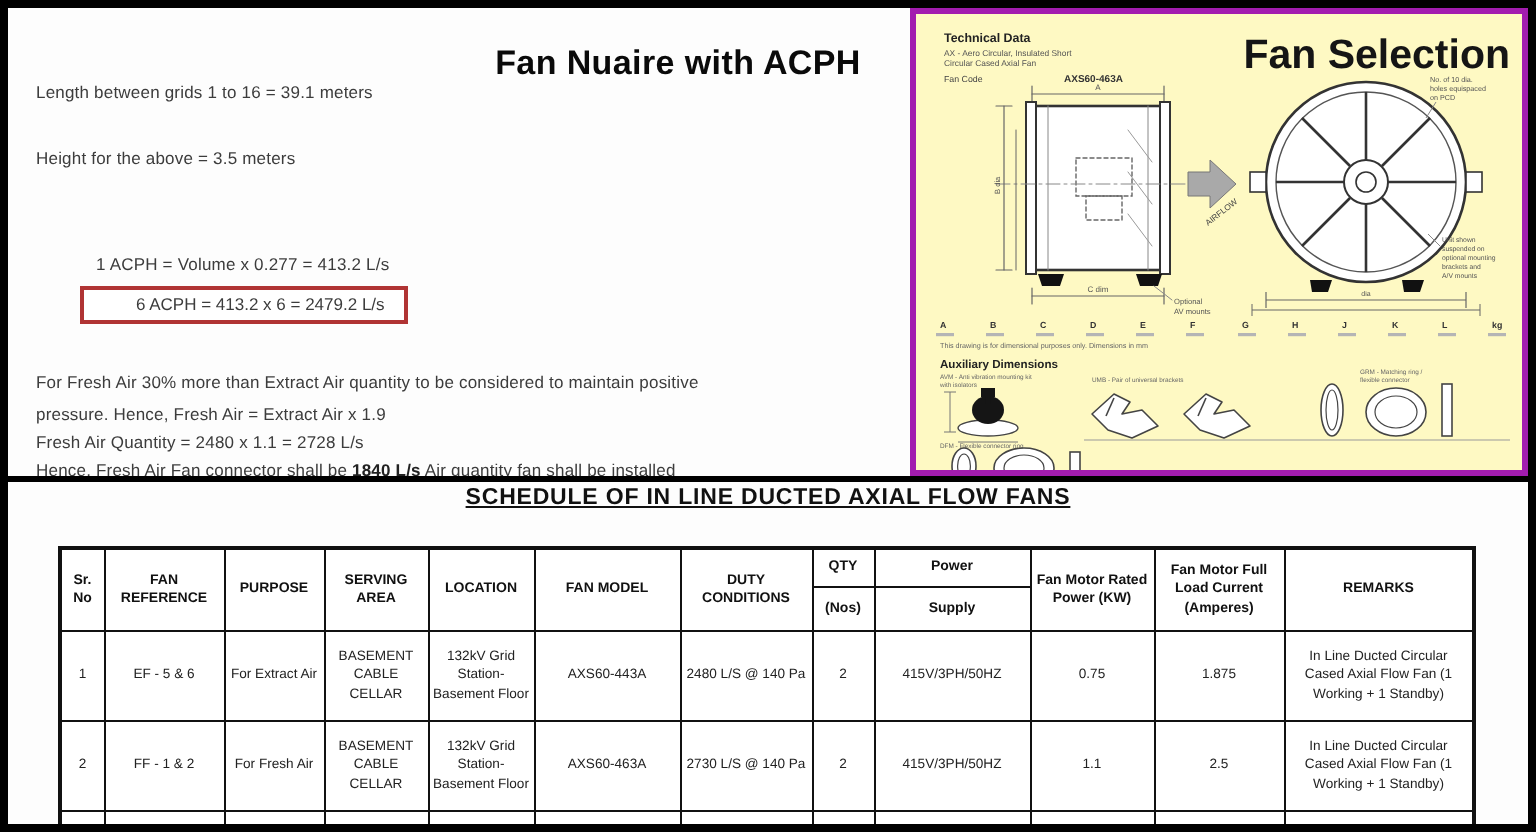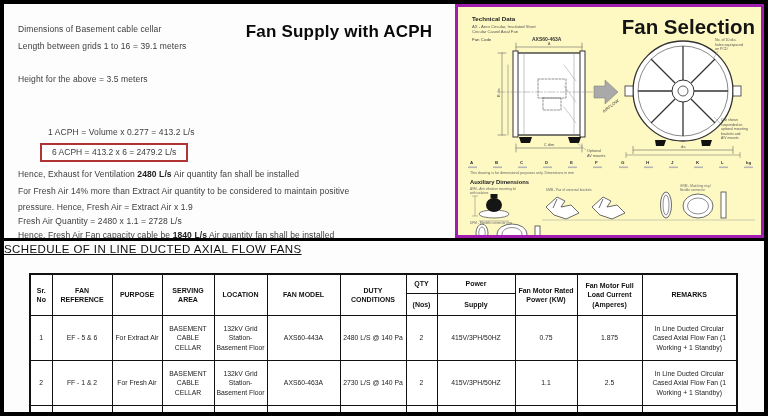--- a/index.html
+++ b/index.html
@@ -7,65 +7,63 @@
     position:relative; width:768px; height:416px; box-sizing:border-box;
     background:#fdfdfd; border:4px solid #000; overflow:hidden;
     font-family:"Liberation Sans", sans-serif;
   }
   
   .tl{position:absolute; font-size:8.5px; color:#3c3c3c; white-space:nowrap; letter-spacing:.1px;}
   .tl b{color:#222;}
   #ls-title{position:absolute; left:226px; top:18px; width:218px; text-align:center;
     font-size:17px; font-weight:800; color:#0a0a0a; letter-spacing:.2px;}
   #acph-box{position:absolute; left:36px; top:139px; border:2px solid #b03434;
-    padding:2px 10px 3px 10px; font-size:8.5px; color:#3c3c3c; white-space:nowrap; background:#fff;}
+    padding:2px 10px 3px 26px; font-size:8.5px; color:#3c3c3c; white-space:nowrap; background:#fff;}
   
   #fan-panel{position:absolute; left:451px; top:0px; width:309px; height:234px;
     border:3px solid #a21caf; box-sizing:border-box; background:#fef9c3;}
   
   #divider{position:absolute; left:0; top:234px; width:760px; height:3px; background:#000;}
-  #sched-title{position:absolute; left:0; top:239px; width:760px; 
-    font-size:11.5px; font-weight:normal; color:#111; text-decoration:underline; letter-spacing:.4px;}
+  #sched-title{position:absolute; left:0; top:239px; width:760px; text-align:center;
+    font-size:11.5px; font-weight:bold; color:#111; text-decoration:underline; letter-spacing:.4px;}
   #make-line{position:absolute; left:25px; top:255px; font-size:10px; font-weight:bold; color:#222;margin-top:28px;}
   #sched-wrap{position:absolute; left:25px; top:269px;}
   table{border-collapse:collapse; table-layout:fixed; width:707px; border:2px solid #111; background:#fff;}
   th,td{border:1px solid #111; text-align:center; vertical-align:middle;
     padding:1px 2px; overflow:hidden; word-wrap:break-word;}
   th{font-size:7px; font-weight:bold; color:#111; height:38px; line-height:1.35;}
   td{font-size:6.8px; color:#222; height:42px; line-height:1.35;}
   tr.empty td{height:7px; padding:0;}
   th.split{padding:0;}
   .sh{display:flex; flex-direction:column; height:100%;}
   .sh .t{flex:.9; border-bottom:1px solid #111; display:flex; align-items:center; justify-content:center;}
   .sh .b{flex:1.1; display:flex; align-items:center; justify-content:center;}
   svg text{font-family:"Liberation Sans", sans-serif;}
 </style>
 </head>
 <body>
 
 <div id="frame">
 
-  <div id="ls-title">Fan Supply with ACPH</div>
-
-  <div class="tl" style="left:14px; top:20px">Dimensions of Basement cable cellar</div>
+  <div id="ls-title">Fan Nuaire with ACPH</div>
+
   <div class="tl" style="left:14px; top:37px">Length between grids 1 to 16 = 39.1 meters</div>
   <div class="tl" style="left:14px; top:70px">Height for the above = 3.5 meters</div>
 
   <div class="tl" style="left:44px; top:123px">1 ACPH = Volume x 0.277 = 413.2 L/s</div>
   <div id="acph-box">
     <span>6 ACPH = 413.2 x 6 = 2479.2 L/s</span>
   </div>
 
-  <div class="tl" style="left:14px; top:165px"><span>Hence, Exhaust for Ventilation </span><b>2480 L/s</b><span> Air quantity fan shall be installed</span></div>
-
-  <div class="tl" style="left:14px; top:182px">For Fresh Air 14% more than Extract Air quantity to be considered to maintain positive</div>
+
+  <div class="tl" style="left:14px; top:182px">For Fresh Air 30% more than Extract Air quantity to be considered to maintain positive</div>
   <div class="tl" style="left:14px; top:198px">pressure. Hence, Fresh Air = Extract Air x 1.9</div>
   <div class="tl" style="left:14px; top:212px">Fresh Air Quantity = 2480 x 1.1 = 2728 L/s</div>
 
-  <div class="tl" style="left:14px; top:226px"><span>Hence, Fresh Air Fan capacity cable be </span><b>1840 L/s</b><span> Air quantity fan shall be installed</span></div>
+  <div class="tl" style="left:14px; top:226px"><span>Hence, Fresh Air Fan connector shall be </span><b>1840 L/s</b><span> Air quantity fan shall be installed</span></div>
 
   <div id="fan-panel">
     <svg viewBox="0 0 303 228" width="303" height="228">
 
       <text x="14" y="14" font-size="6.2" font-weight="bold" fill="#222">Technical Data</text>
       <text x="14" y="21" font-size="4.2" fill="#555">AX - Aero Circular, Insulated Short</text>
       <text x="14" y="26" font-size="4.2" fill="#555">Circular Cased Axial Fan</text>
       <text x="14" y="34" font-size="4.4" fill="#444">Fan Code</text>
       <text x="74" y="34" font-size="5" font-weight="bold" fill="#333">AXS60-463A</text>
       <text x="297" y="27" text-anchor="end" font-size="20.5" font-weight="800" fill="#151515">Fan Selection</text>

